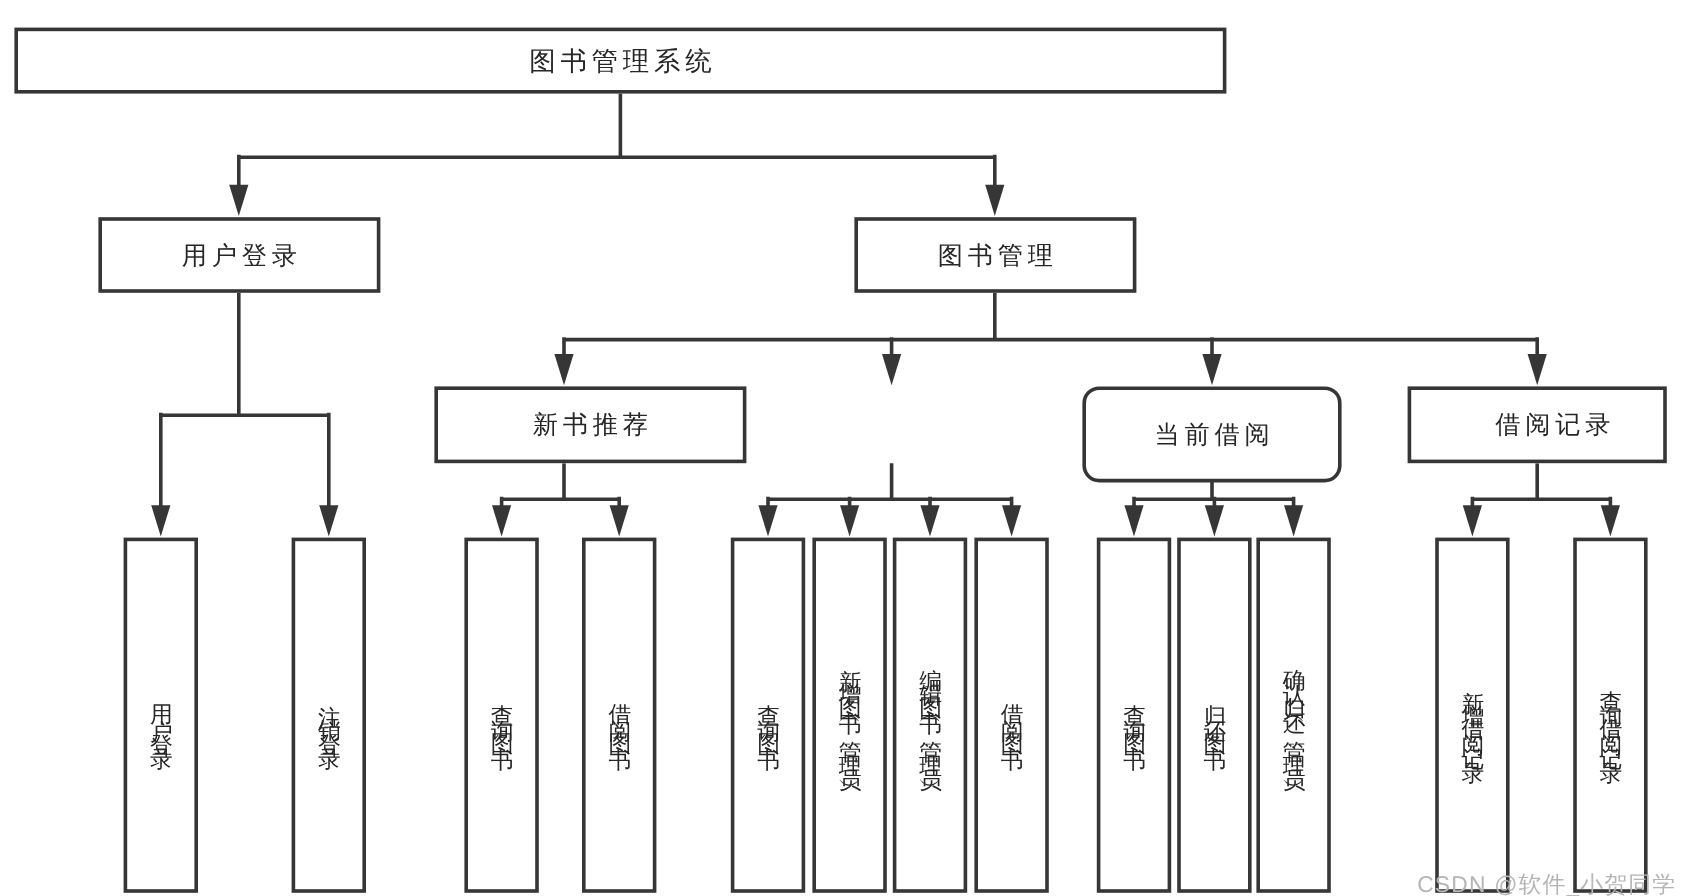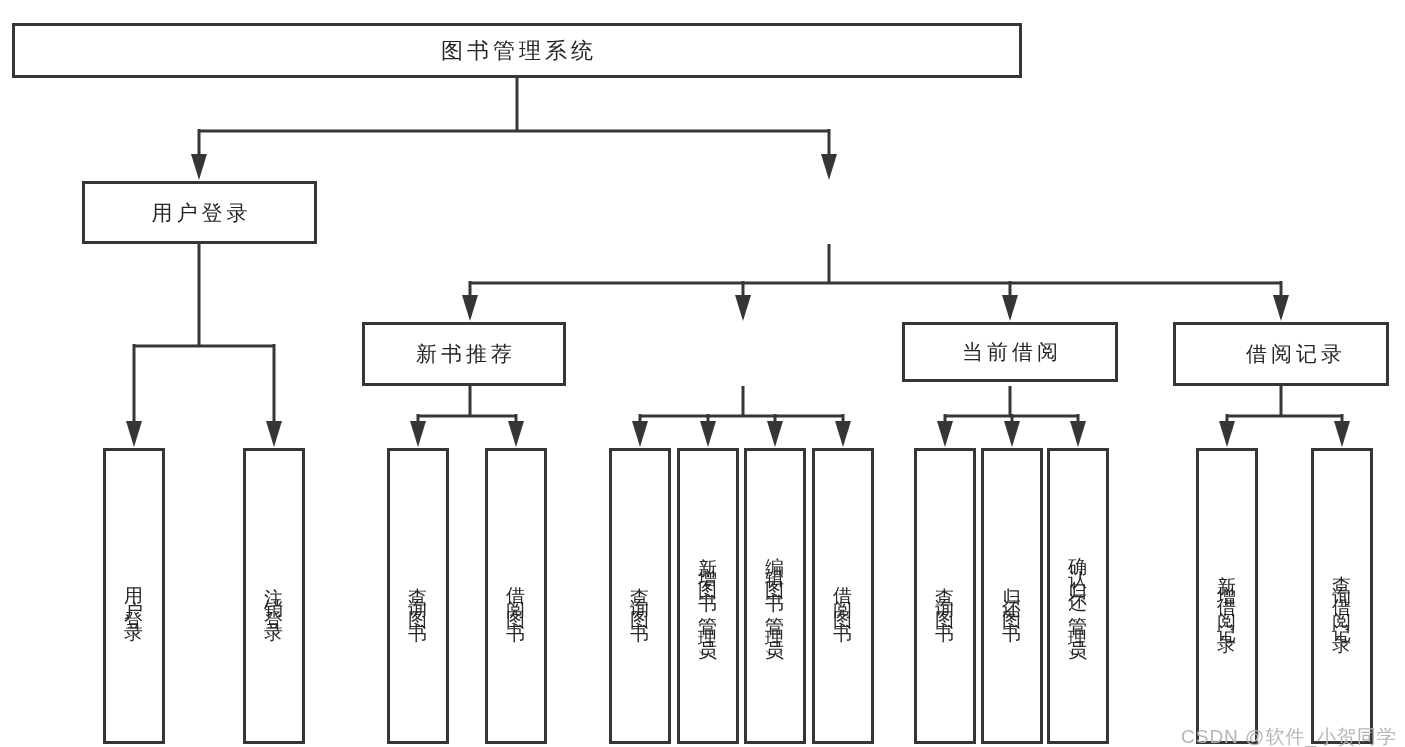--- a/index.html
+++ b/index.html
@@ -81,25 +81,28 @@
     <polygon class="head" points="1334,410 1350,410 1342,436"></polygon>
   </svg>
 
   <div class="node h-node root-node" style="left:12px;top:12px;width:1010px;height:55px;">
     <span>图书管理系统</span>
   </div>
 
   <div class="node h-node" style="left:82px;top:170px;width:235px;height:63px;">
     <span>用户登录</span>
   </div>
+  <div class="node h-node" style="left:712px;top:170px;width:235px;height:63px;">
+    <span>图书管理</span>
+  </div>
 
-  <div class="node h-node" style="left:362px;top:311px;width:204px;height:64px;">
+  <div class="node h-node" style="left:362px;top:311px;width:260px;height:64px;">
     <span>新书推荐</span>
   </div>
-  <div class="node h-node" style="left:902px;top:311px;width:216px;height:60px;">
+  <div class="node h-node" style="left:902px;top:311px;width:216px;height:80px;border-radius:14px;">
     <span>当前借阅</span>
   </div>
   <div class="node h-node" style="left:1173px;top:311px;width:216px;height:64px;padding-left:26px;">
     <span>借阅记录</span>
   </div>
 
   <div class="node v-node" style="left:103px;top:437px;width:62px;height:296px;">
     <span>用户登录</span>
   </div>
   <div class="node v-node" style="left:243px;top:437px;width:62px;height:296px;">

